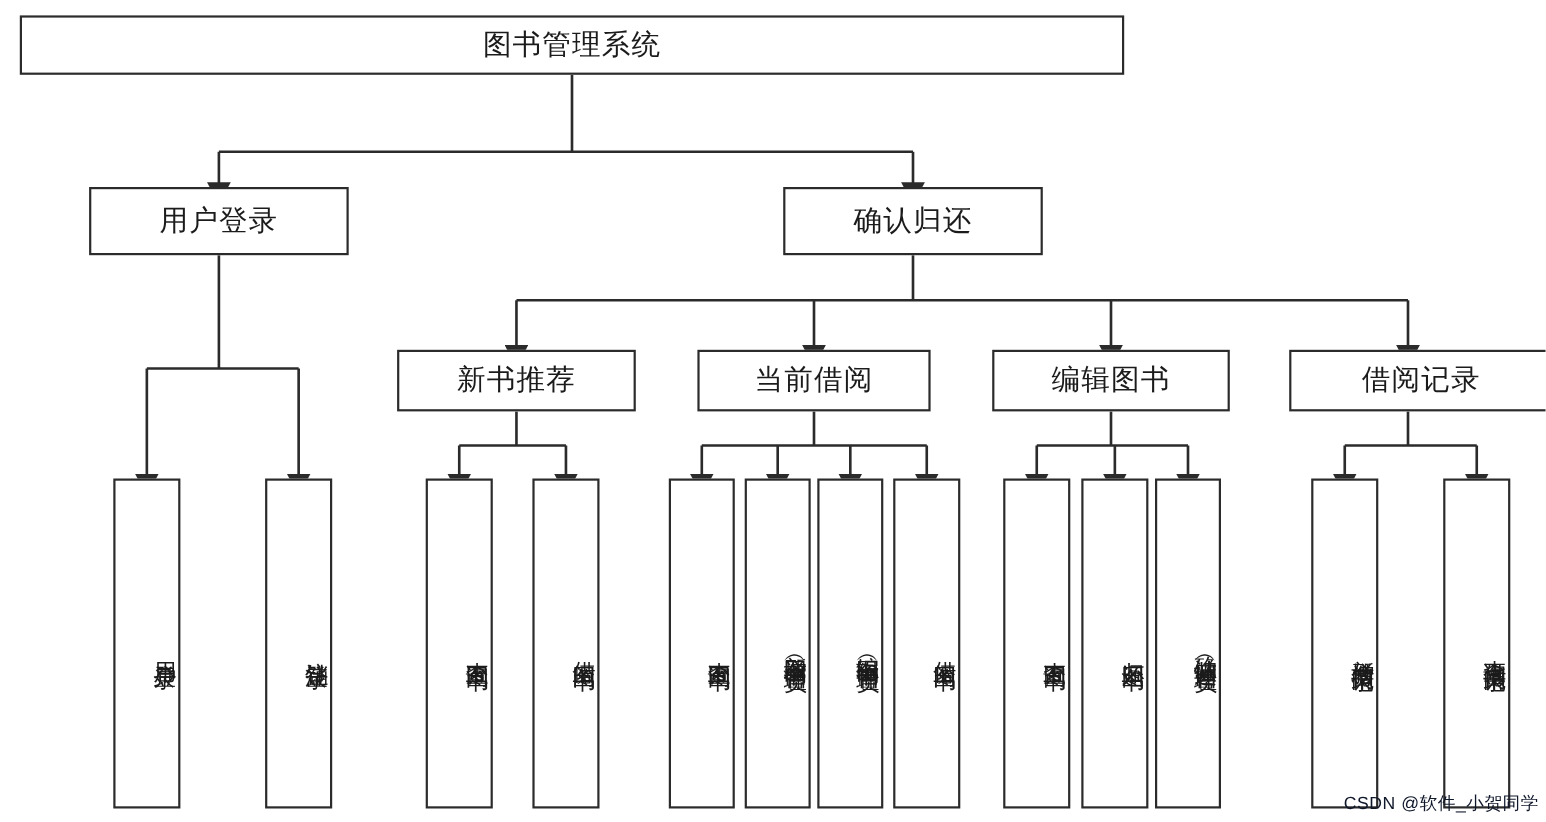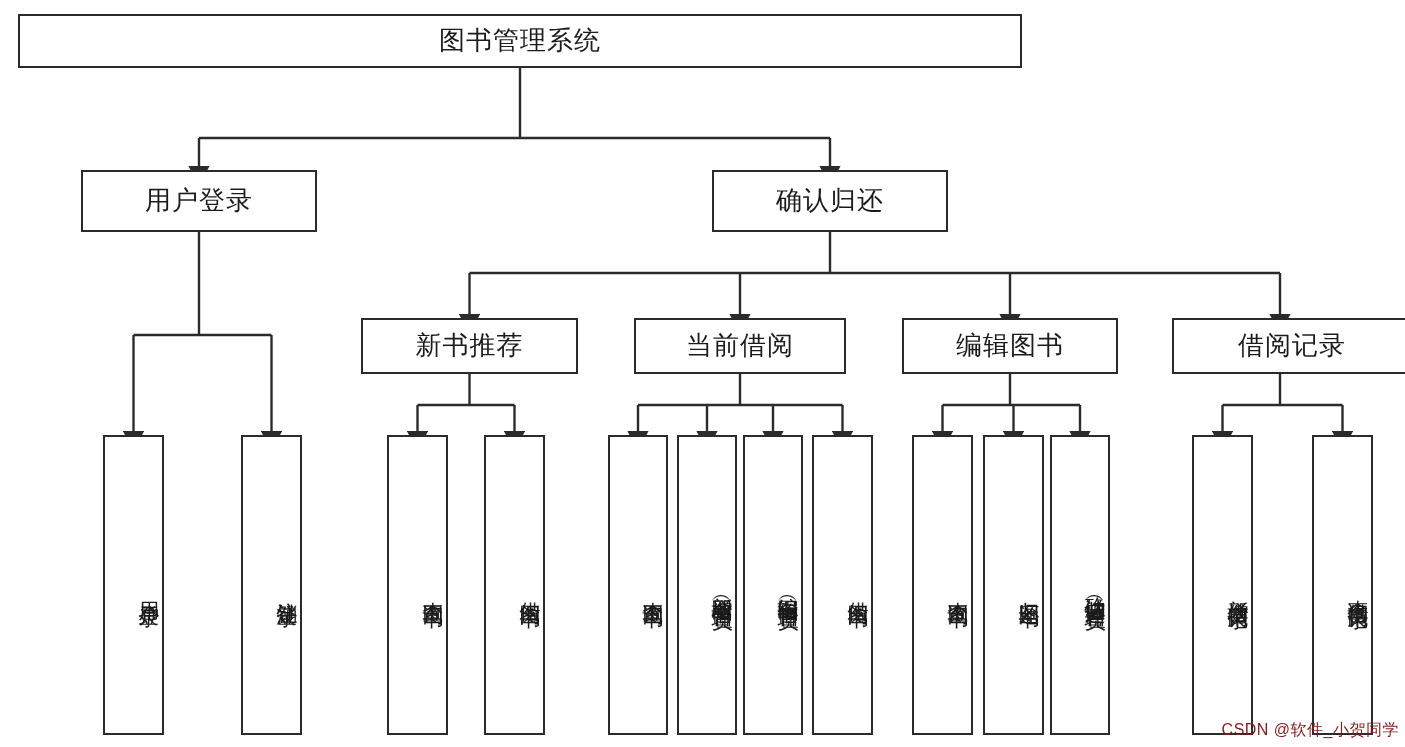--- a/index.html
+++ b/index.html
@@ -8,21 +8,21 @@
   #diagram-root{position:relative;width:1405px;height:747px;background:#fff;}
   svg#edges{position:absolute;left:0;top:0;width:1405px;height:747px;}
   .node{position:absolute;box-sizing:border-box;background:#ffffff;
         border:2px solid #2b2b2b;display:flex;align-items:center;
         justify-content:center;color:#1b1b1b;}
   .node.horiz{font-size:26px;letter-spacing:1px;line-height:1.2;}
   .node.vert{writing-mode:vertical-rl;text-orientation:upright;
              font-size:21px;letter-spacing:2px;line-height:1.25;
              padding-top:8px;align-items:flex-start;justify-content:center;}
   .watermark{position:absolute;right:6px;bottom:6px;font-size:16px;
-             color:#7f1d1d;letter-spacing:.5px;white-space:nowrap;}
+             color:#0f172a;letter-spacing:.5px;white-space:nowrap;}
 </style>
 </head>
 <body>
 
 <div id="diagram-root">
   <svg id="edges" viewBox="0 0 1405 747">
     <defs>
       <marker id="arrowhead" markerWidth="9" markerHeight="9" refX="1" refY="4.5" orient="auto" markerUnits="strokeWidth">
         <path d="M0,0 L0,9 L8.5,4.5 z" fill="#2b2b2b"></path>
       </marker>

